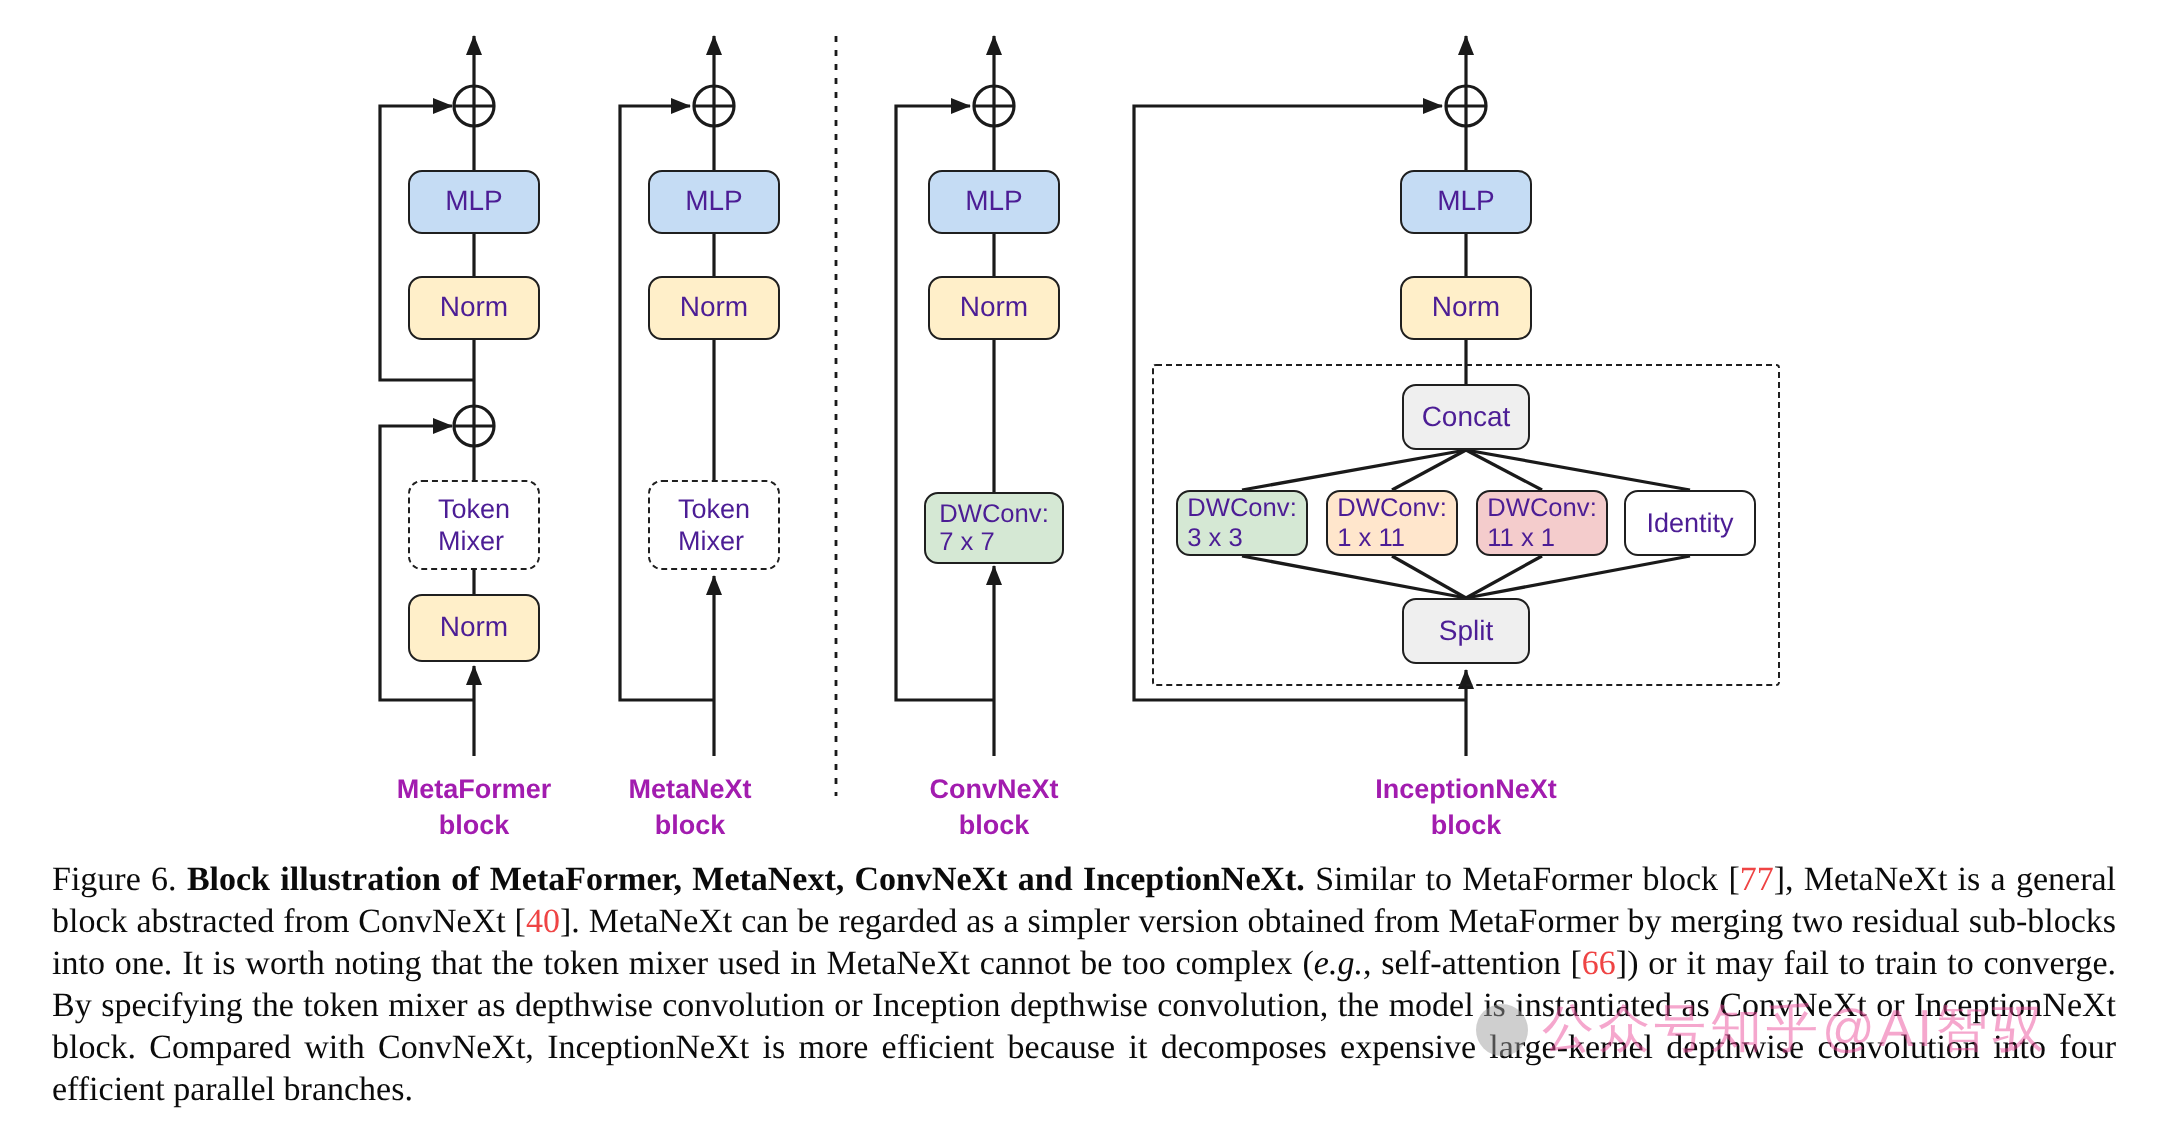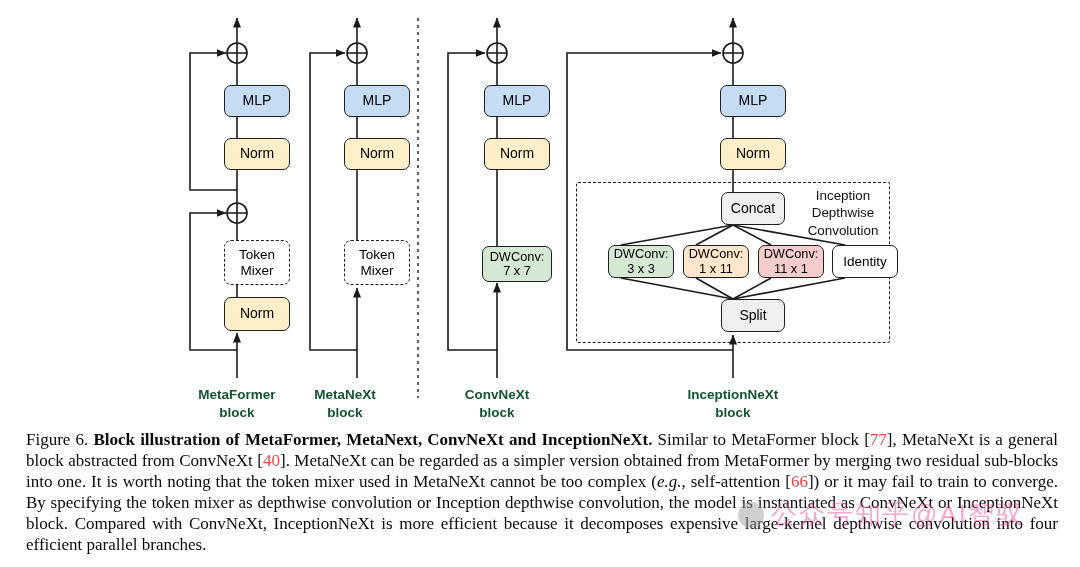--- a/index.html
+++ b/index.html
@@ -2,43 +2,43 @@
 <html><head>
 <meta charset="utf-8">
 <style>
   * { margin:0; padding:0; box-sizing:border-box; }
   body { background:#ffffff; font-family:"Liberation Sans", sans-serif; }
   .page { position:relative; width:1080px; height:567px; background:#ffffff; overflow:hidden; }
   .diagram { position:absolute; left:0; top:0; width:1080px; height:422px; }
   .diagram svg { position:absolute; left:0; top:0; }
   .box {
     position:absolute; border:1.5px solid #1f1f1f; border-radius:7px;
-    display:flex; align-items:center; justify-content:center; text-align:center;
-    font-size:14px; color:#000000; line-height:1.12; white-space:pre-line; background:#fff;margin-left:20px;
+    display:flex; align-items:center; justify-content:center; text-align:left;
+    font-size:14px; color:#4c1d95; line-height:1.12; white-space:pre-line; background:#fff;
   }
   .blue   { background:#c5dcf4; }
   .yellow { background:#ffefc9; }
   .green  { background:#d5e8d4; }
   .orange { background:#ffe6cc; }
   .red    { background:#f4cccc; }
   .gray   { background:#efefef; }
   .white  { background:#ffffff; }
   .dashedbox { border:1.4px dashed #1f1f1f; background:transparent; font-size:13.5px; }
   .bigdash {
     position:absolute; left:576px; top:182px; width:314px; height:161px;
     border:1.4px dashed #1f1f1f; border-radius:2px; background:transparent;
   }
   .small2 { font-size:12.8px; }
   .groupLabel {
     position:absolute; left:798px; top:187px; width:90px; text-align:center;
     font-size:13.4px; line-height:1.3; color:#111; white-space:pre-line;
   }
   .blockLabel {
     position:absolute; top:386px; width:130px; text-align:center;
-    font-weight:bold; font-size:13.5px; line-height:1.32; color:#14532d; white-space:pre-line;
+    font-weight:bold; font-size:13.5px; line-height:1.32; color:#a21caf; white-space:pre-line;
   }
   .caption {
     position:absolute; left:26px; top:429px; width:1032px;
     font-family:"Liberation Serif", serif; font-size:17px; line-height:1.24;
     color:#0b0b0b; text-align:justify;
   }
   .cite { color:#ef4444; }
   .watermark {
     position:absolute; left:738px; top:497px; display:flex; align-items:center; gap:7px;
     color:#ec4899; opacity:.48; pointer-events:none;
@@ -146,23 +146,20 @@
 
     <div class="box blue" style="left:464px; top:85px;  width:66px; height:32px;">MLP</div>
     <div class="box yellow" style="left:464px; top:138px; width:66px; height:32px;">Norm</div>
     <div class="box green small2" style="left:462px; top:246px; width:70px; height:36px;">DWConv:
 7 x 7</div>
 
     <div class="box blue" style="left:700px; top:85px;  width:66px; height:32px;">MLP</div>
     <div class="box yellow" style="left:700px; top:138px; width:66px; height:32px;">Norm</div>
 
     <div class="bigdash"></div>
-    <div class="groupLabel">Inception
-Depthwise
-Convolution</div>
 
     <div class="box gray" style="left:701px; top:192px; width:64px; height:33px;">Concat</div>
 
     <div class="box green small2" style="left:588px; top:245px; width:66px; height:33px;">DWConv:
 3 x 3</div>
     <div class="box orange small2" style="left:663px; top:245px; width:66px; height:33px;">DWConv:
 1 x 11</div>
     <div class="box red small2" style="left:738px; top:245px; width:66px; height:33px;">DWConv:
 11 x 1</div>
     <div class="box white" style="left:812px; top:245px; width:66px; height:33px; font-size:13.5px;">Identity</div>

